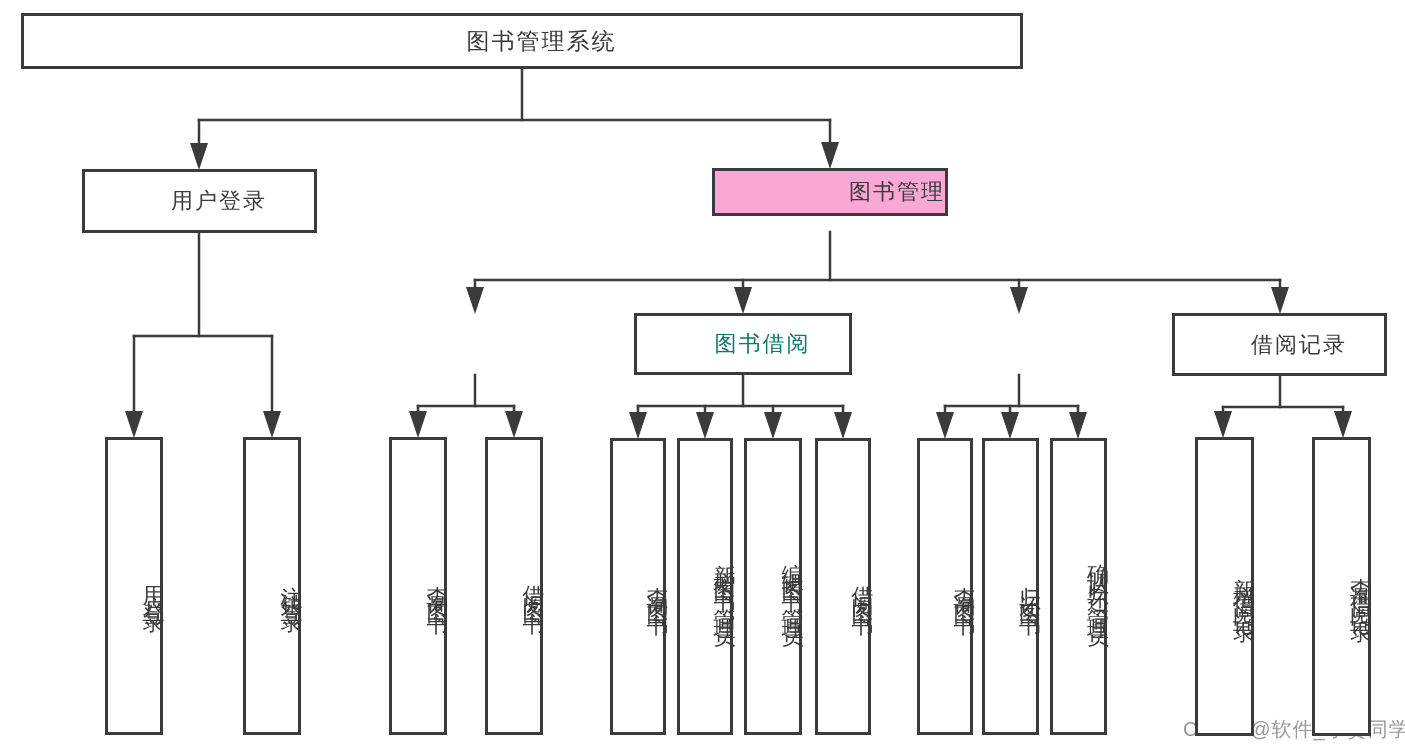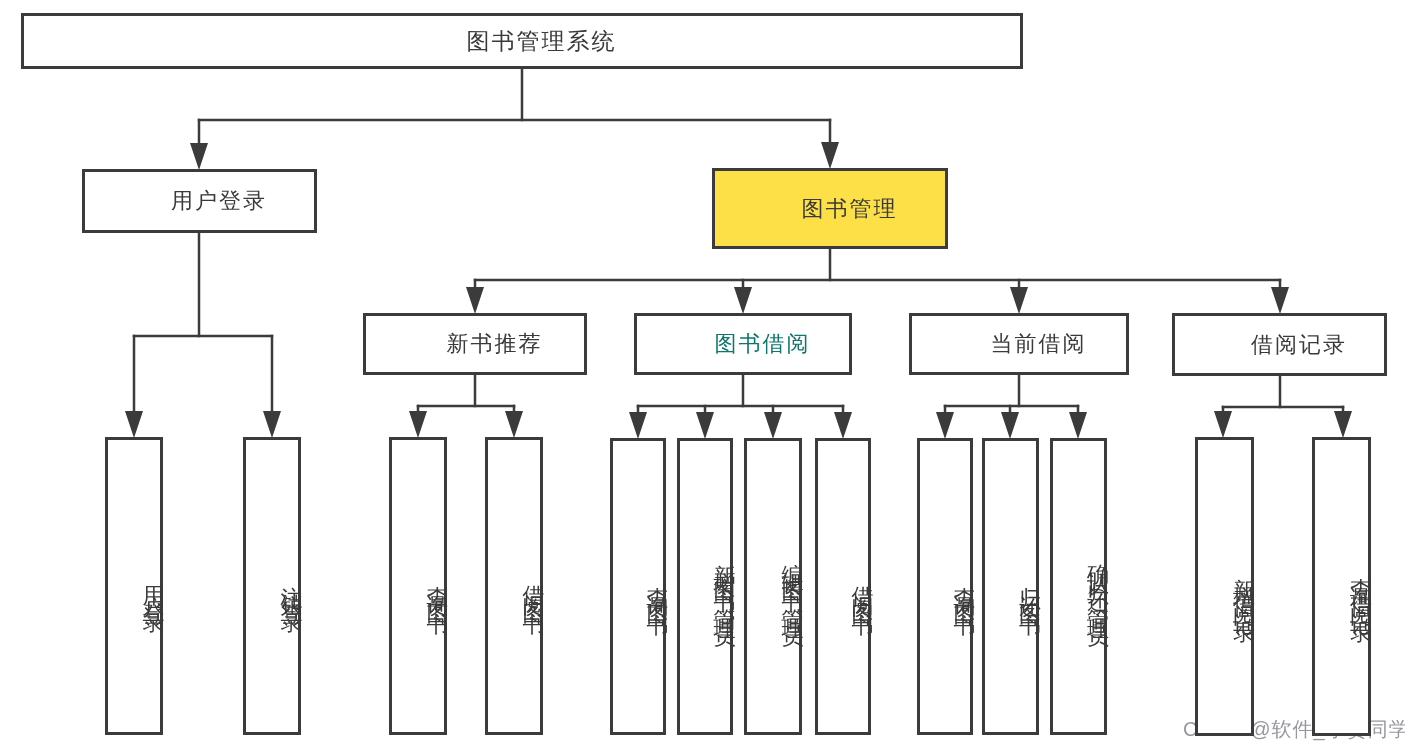--- a/index.html
+++ b/index.html
@@ -110,31 +110,25 @@
       <polygon points="1334,411 1352,411 1343,438" fill="#3b3b3b"></polygon>
     </svg>
 
   <div id="watermark" style="color: rgb(152, 150, 158);">CSDN @软件_小贺同学</div>
 <div class="node h root" style="left: 21px; top: 13px; width: 1002px; height: 56px; border-color: rgb(59, 59, 59); background: rgb(255, 255, 255);">
       <span class="lbl" style="color: rgb(58, 58, 58);">图书管理系统</span>
     </div>
     <div class="node h" style="left: 82px; top: 169px; width: 235px; height: 64px; border-color: rgb(59, 59, 59); background: rgb(255, 255, 255);">
       <span class="lbl" style="color: rgb(58, 58, 58);">用户登录</span>
     </div>
-    <div class="node h" style="left: 712px; top: 168px; width: 236px; height: 81px; border-color: rgb(59, 59, 59); background: #fde047;">
+    <div class="node h" style="left: 712px; top: 168px; width: 236px; height: 48px; border-color: rgb(59, 59, 59); background: #f9a8d4; justify-content: flex-end;">
       <span class="lbl" style="color: rgb(58, 58, 58);">图书管理</span>
-    </div>
-    <div class="node h" style="left: 363px; top: 313px; width: 224px; height: 62px; border-color: rgb(59, 59, 59); background: rgb(255, 255, 255);">
-      <span class="lbl" style="color: rgb(58, 58, 58);">新书推荐</span>
     </div>
     <div class="node h" style="left: 634px; top: 313px; width: 218px; height: 62px; border-color: rgb(59, 59, 59); background: rgb(255, 255, 255);">
       <span class="lbl" style="color: #0f766e;">图书借阅</span>
-    </div>
-    <div class="node h" style="left: 909px; top: 313px; width: 220px; height: 62px; border-color: rgb(59, 59, 59); background: rgb(255, 255, 255);">
-      <span class="lbl" style="color: rgb(58, 58, 58);">当前借阅</span>
     </div>
     <div class="node h" style="left: 1172px; top: 313px; width: 215px; height: 63px; border-color: rgb(59, 59, 59); background: rgb(255, 255, 255);">
       <span class="lbl" style="color: rgb(58, 58, 58);">借阅记录</span>
     </div>
     <div class="node v" style="left: 105px; top: 437px; width: 58px; height: 298px; border-color: rgb(59, 59, 59); background: rgb(255, 255, 255);">
       <span class="lbl" style="color: rgb(58, 58, 58);">用户登录</span>
     </div>
     <div class="node v" style="left: 243px; top: 437px; width: 58px; height: 298px; border-color: rgb(59, 59, 59); background: rgb(255, 255, 255);">
       <span class="lbl" style="color: rgb(58, 58, 58);">注销登录</span>
     </div>

